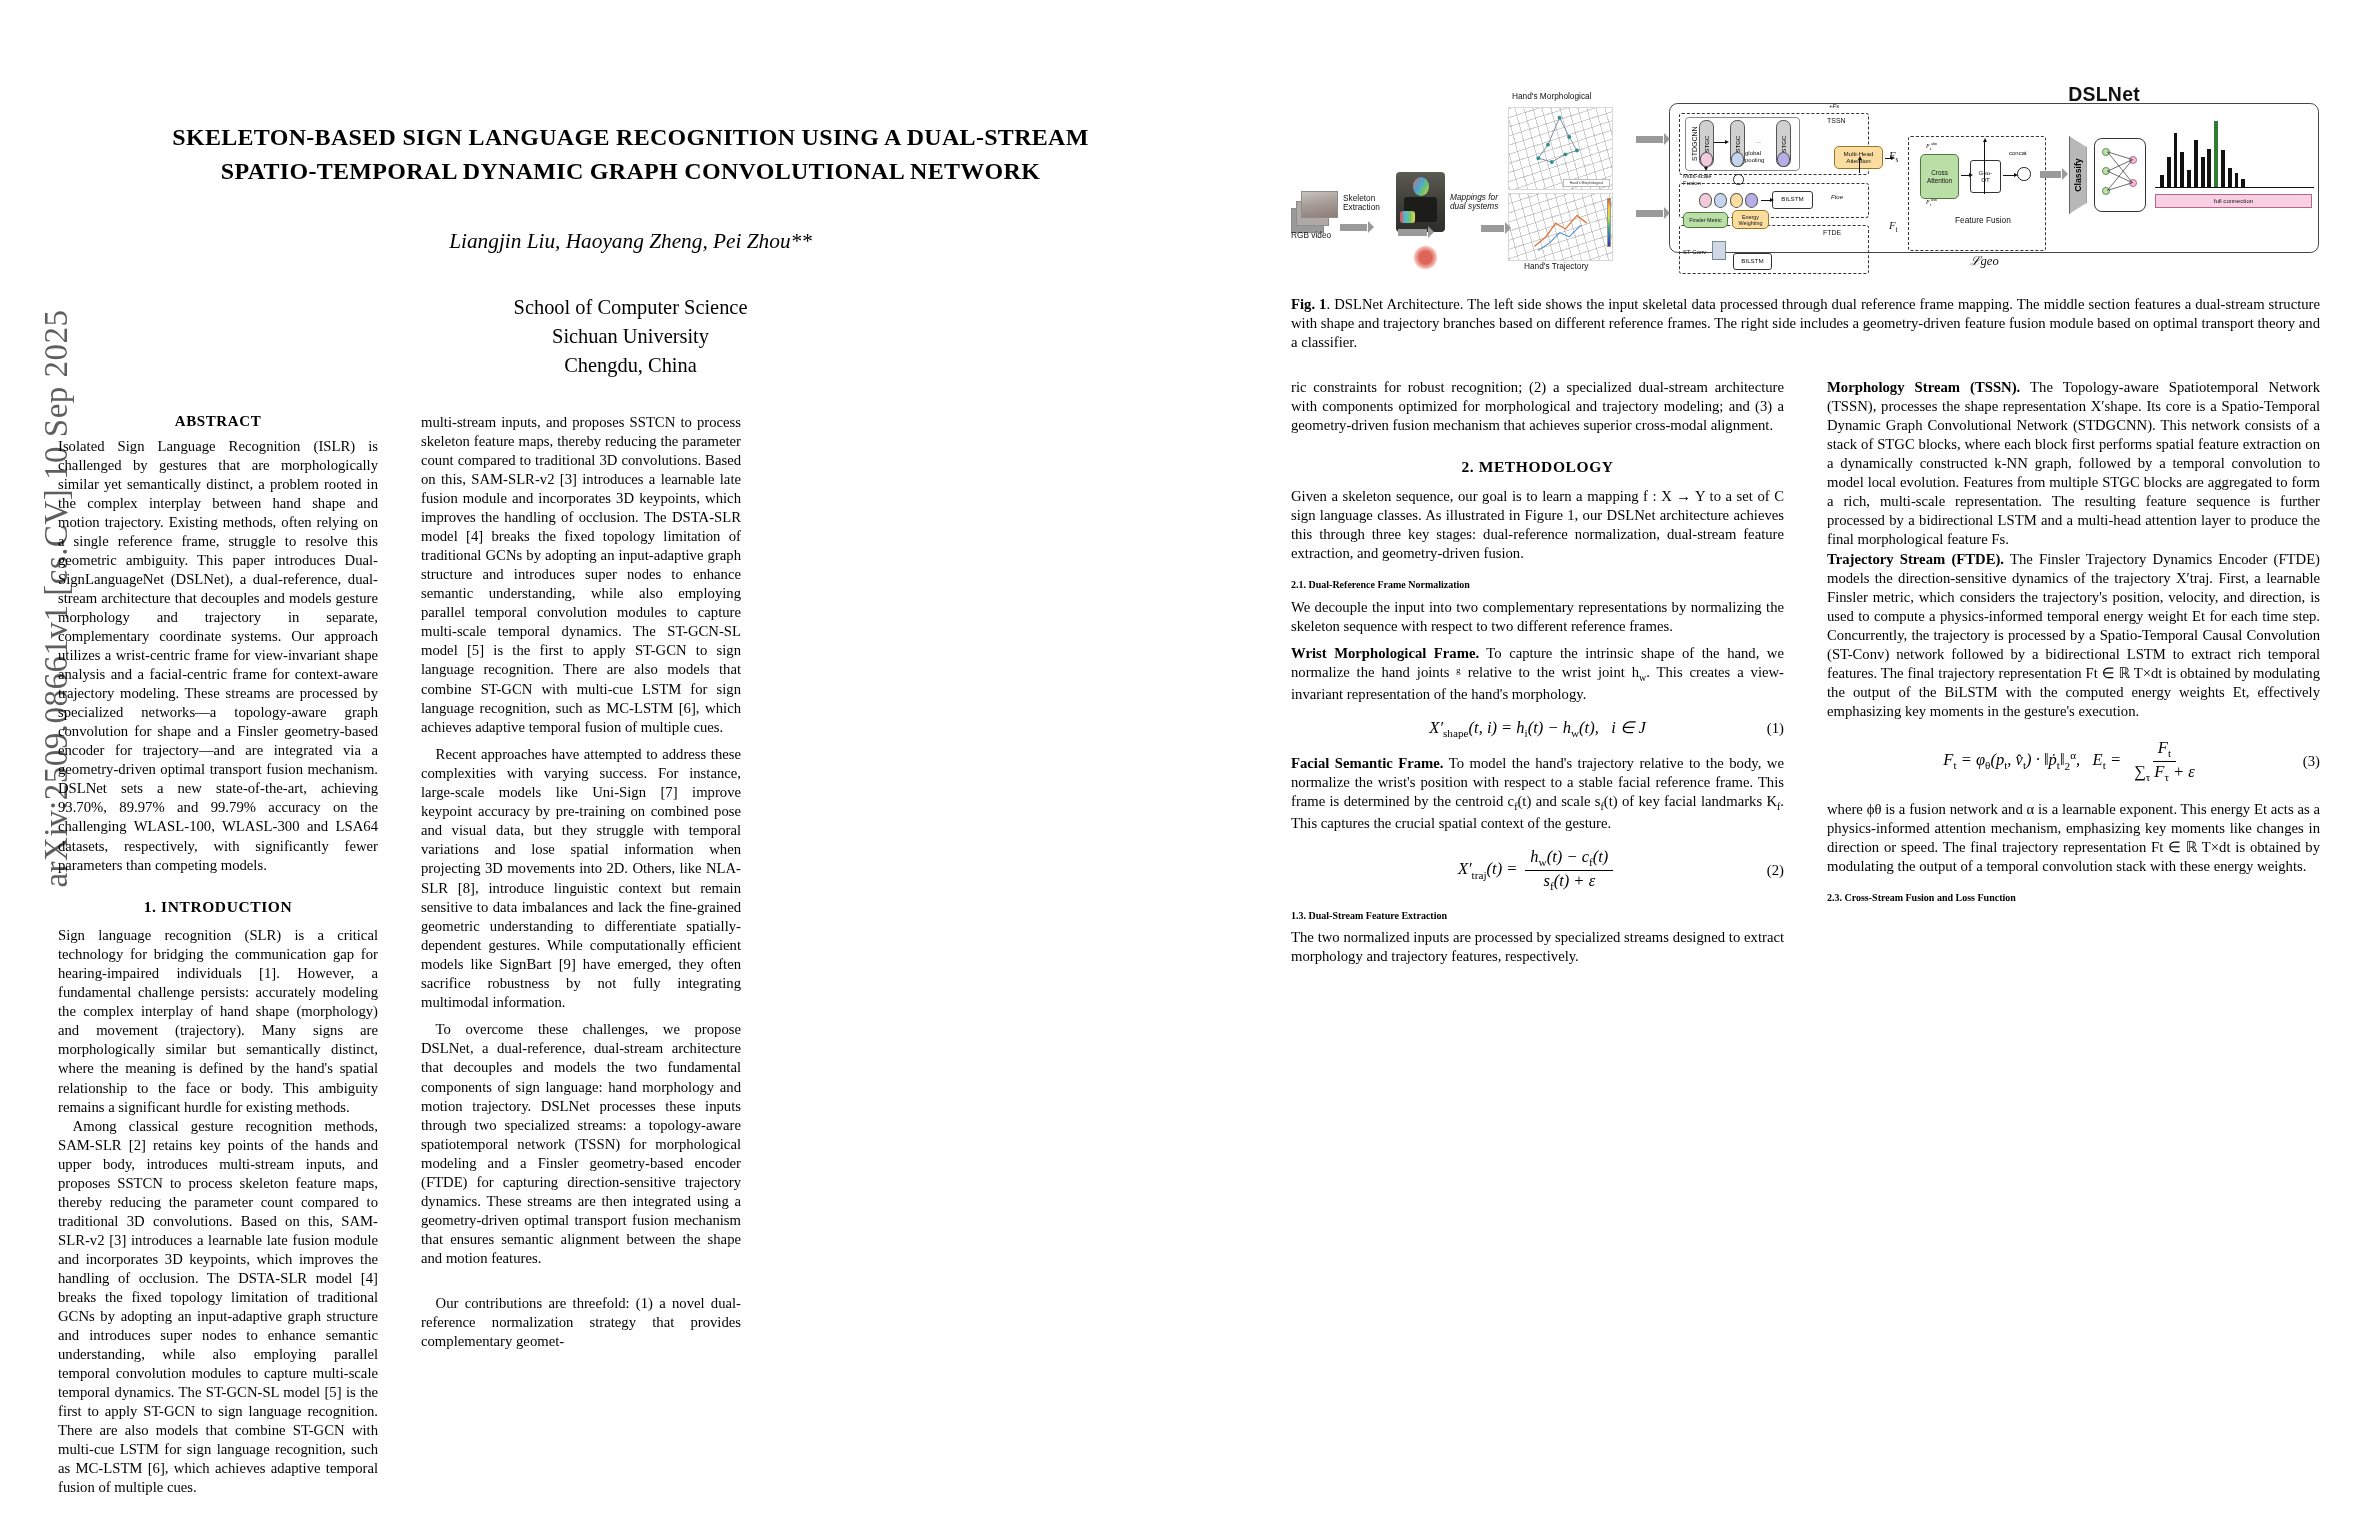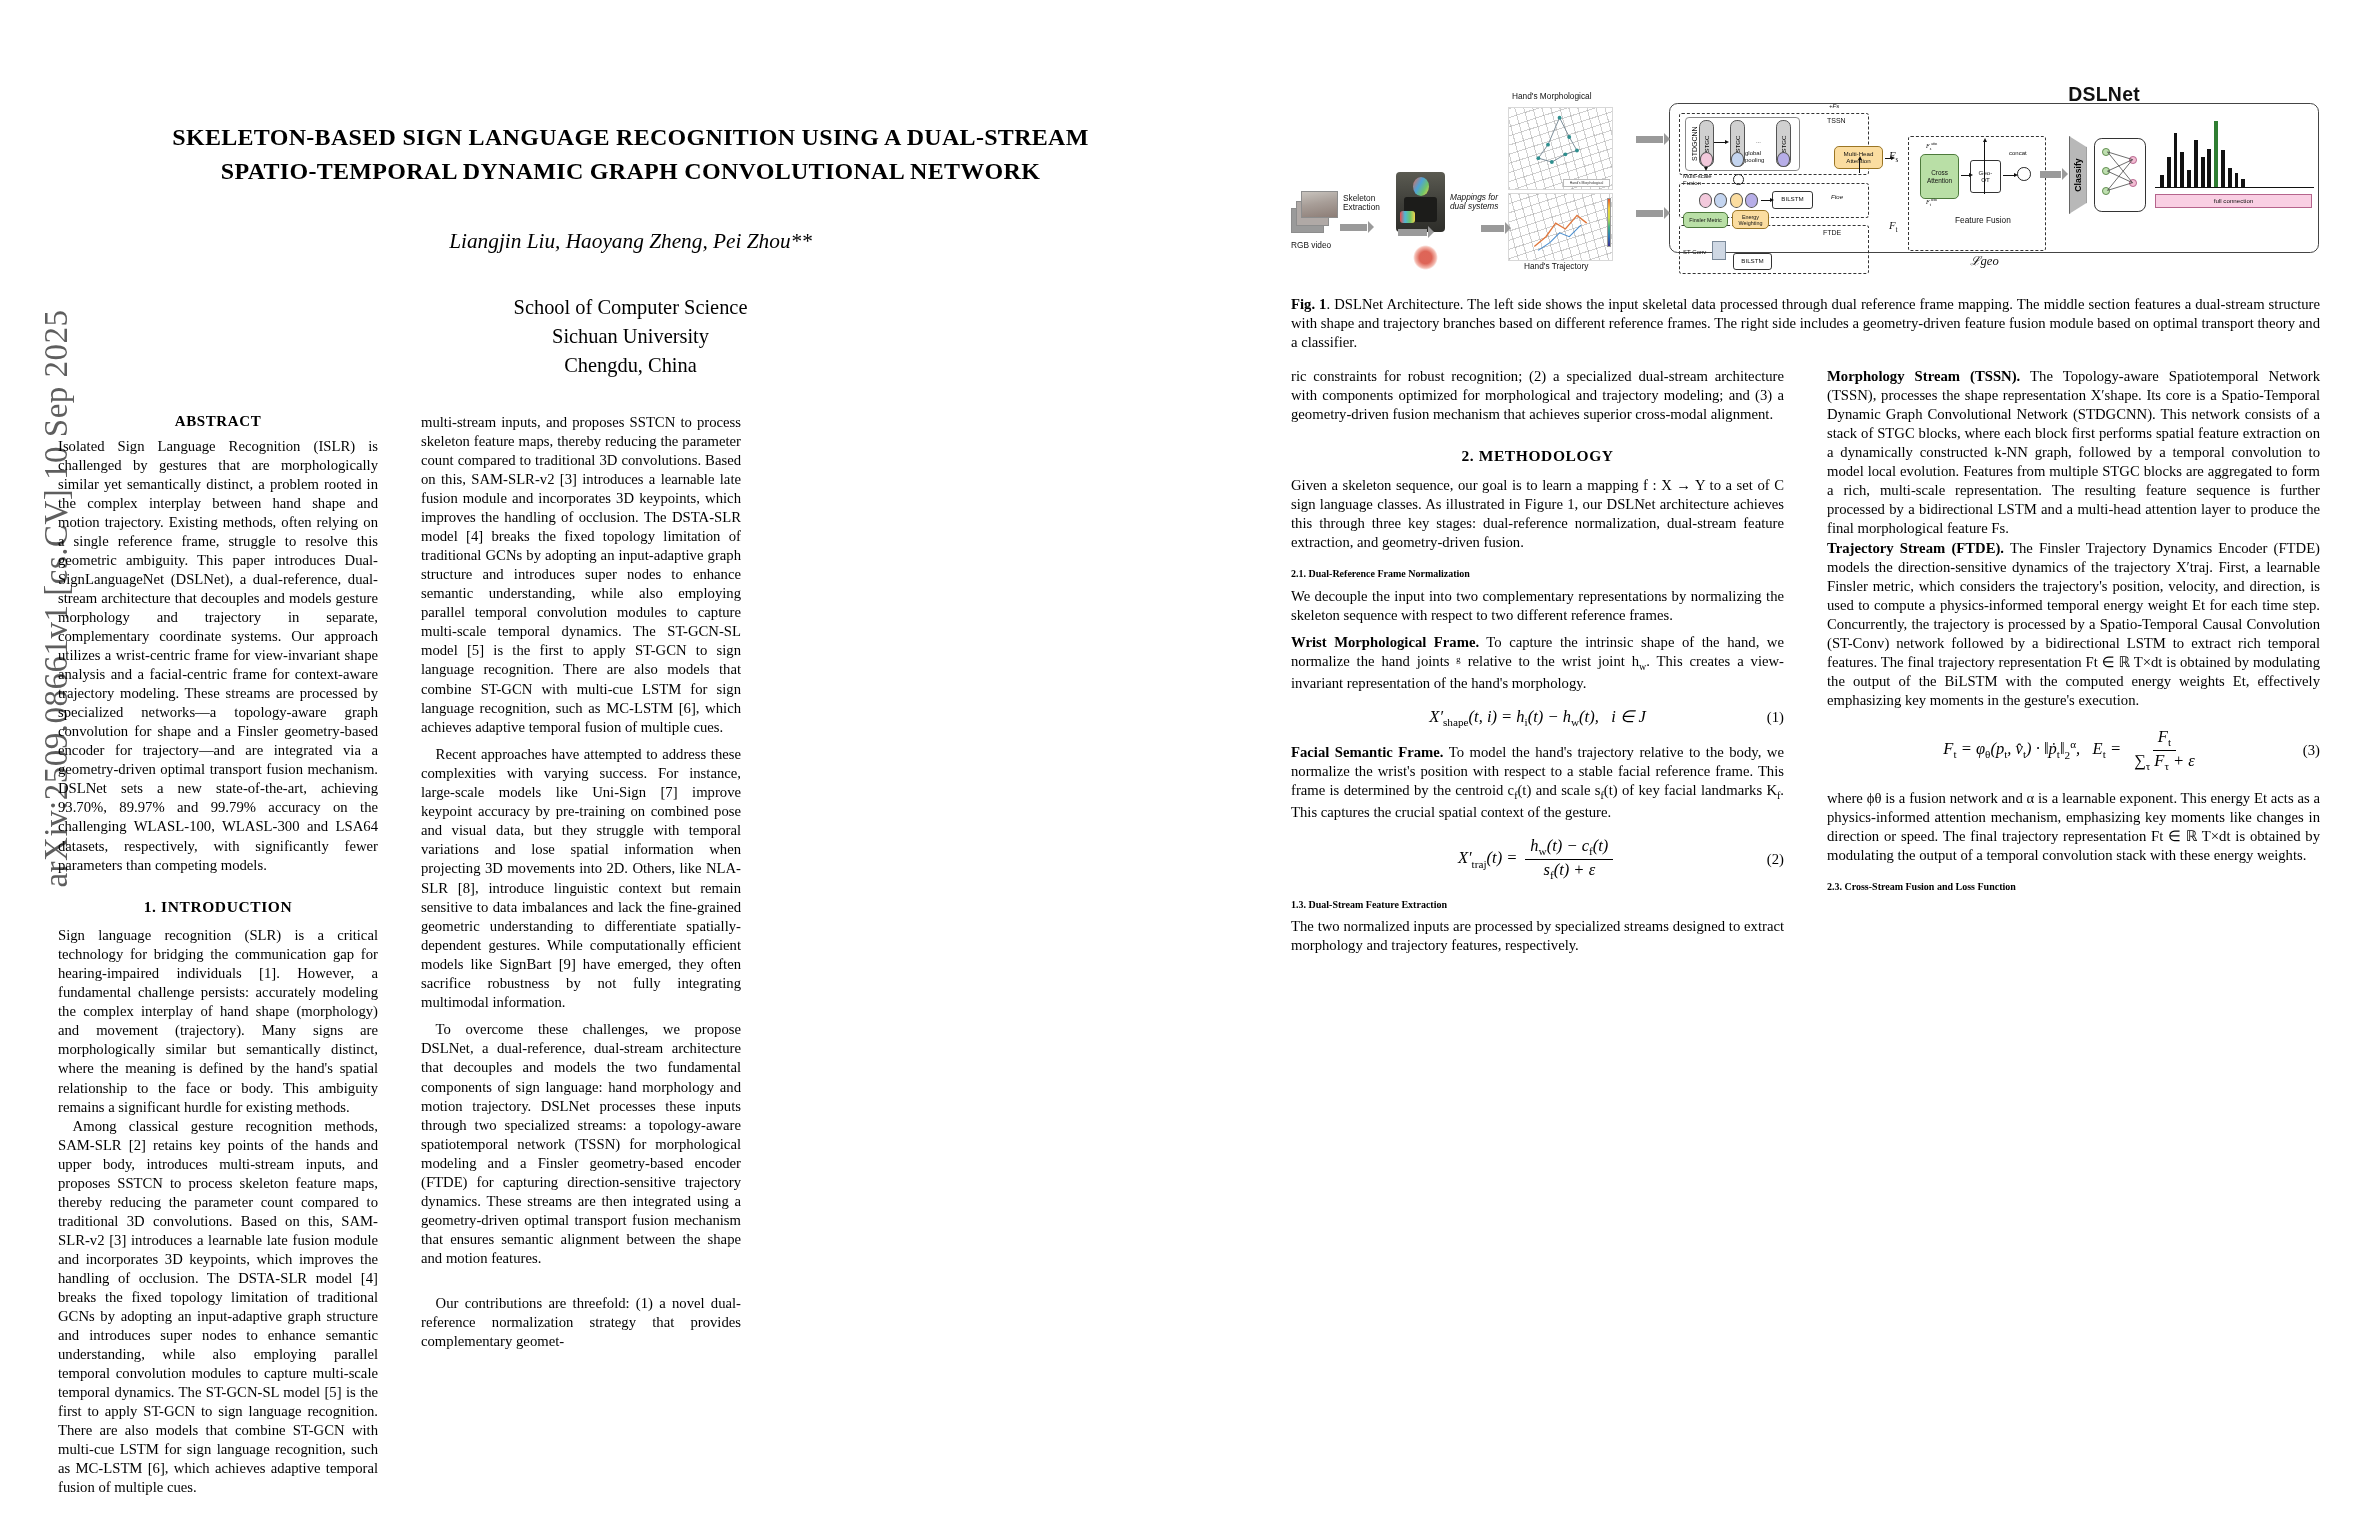--- a/index.html
+++ b/index.html
@@ -93,21 +93,21 @@
   .figure { position:relative; width:1029px; height:199px; }
 
   .fig-caption {
     margin-top:17.5px;
     font-size:14.7px;
     line-height:1.32;
     text-align:justify;
   }
   .fig-caption b { font-weight:bold; }
 
-  .rcols { margin-top:14px; display:flex; gap:43px; align-items:flex-start; }
+  .rcols { margin-top:25px; display:flex; gap:43px; align-items:flex-start; }
   .rcol { width:493px; }
 
   .eqline {
     display:flex; align-items:center; justify-content:center;
     margin:14.6px 0 14.6px 0; font-size:16.5px;
     font-family:"Liberation Serif", serif;
     position:relative;
   }
   .eqbody { font-style:italic; }
   .eqnum { position:absolute; right:0; font-style:normal; font-size:14.7px; }
@@ -292,21 +292,21 @@
   <div class="right-half">
 
     <div class="figure">
 
       <div class="thumb-stack" style="left:0px; top:109px;">
         <div class="gray-sq" style="left:0px; top:21.3px; width:33px; height:25px; background:#9a9a9a;"></div>
         <div class="gray-sq" style="left:4.9px; top:13.6px; width:33px; height:25px; background:#b0a9a6;"></div>
         <div class="gray-sq" style="left:9.7px; top:3.9px; width:37px; height:27px;
              background:linear-gradient(170deg,#c8c3bd 0%,#a89e98 45%,#8c7d76 100%);"></div>
       </div>
-      <div class="lbl md" style="left:0px; top:163px;">RGB video</div>
+      <div class="lbl md" style="left:0px; top:153px;">RGB video</div>
 
       <div class="lbl md" style="left:52px; top:116px;">
         <span>Skeleton</span><br>
         <span>Extraction</span>
       </div>
       <div class="arrow-r" style="left:49px; top:146px; width:27px;"></div>
 
       <div class="thumb" style="left:105px; top:94px; width:49px; height:60px; background:linear-gradient(180deg,#5b5b52 0%,#3d3d38 55%,#2e2e2a 100%);">
         <div style="position:absolute; left:16.5px; top:4.9px; width:16.5px; height:19.4px; border-radius:50%;
              background:linear-gradient(120deg,#e8694a,#4ea2d8 40%,#6fc46a 70%,#f0d24a);"></div>

